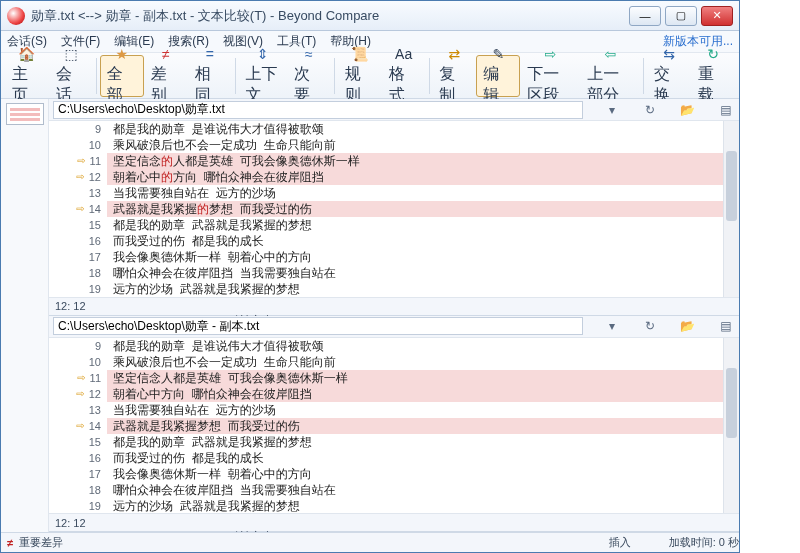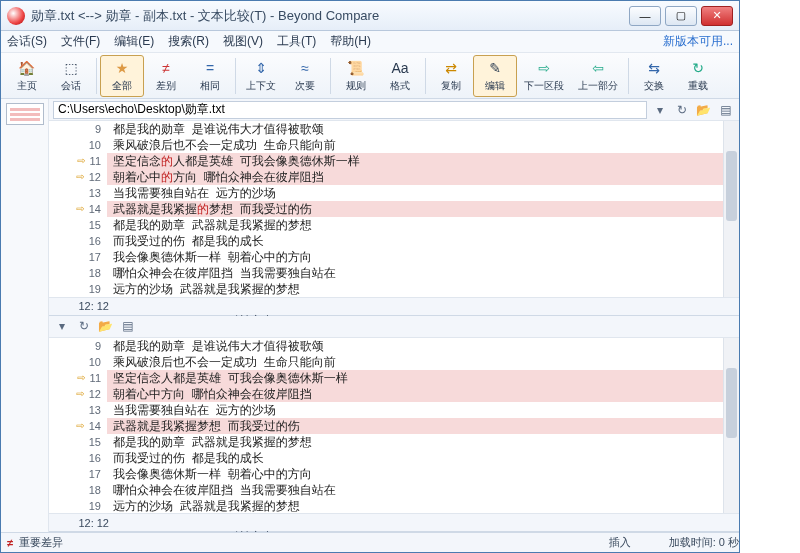--- a/index.html
+++ b/index.html
@@ -18,49 +18,49 @@
 
 .menubar { height: 22px; display: flex; align-items: center; padding: 0 6px; background: #f6f9fd; border-bottom: 1px solid #e2e8f0; justify-content: center; }
 .menubar span { margin-right: 14px; color: #2a3a50; cursor: pointer; }
 .menubar .upd { margin-left: auto; margin-right: 0; color: #2a6fcf; }
 
 
 .toolbar { height: 46px; display: flex; align-items: center; padding: 2px 4px; background: linear-gradient(#fbfcfe,#eef3f9); border-bottom: 1px solid #cfd9e6; gap: 0; }
 .tbtn { min-width: 44px; height: 42px; display: flex; flex-direction: column; align-items: center; justify-content: center; padding: 0 6px; border: 1px solid transparent; border-radius: 3px; cursor: pointer; color: #2a3a50; }
 .tbtn.sel { border-color: #c8a050; background: #fff3da; }
 .tbtn .ic { width: 18px; height: 18px; display: flex; align-items: center; justify-content: center; font-size: 14px; }
-.tbtn .lb { font-size: 10px; margin-top: 2px; }
+.tbtn .lb { font-size: 16px; margin-top: 2px; }
 .sep { width: 1px; height: 36px; background: #cfd9e6; margin: 0 3px; }
 
 
 .body { flex: 1; display: flex; min-height: 0; }
 .thumb { width: 48px; background: #f7f9fc; border-right: 1px solid #e0e6ee; display: flex; flex-direction: column; align-items: center; padding-top: 4px; }
 .thumb .mini { width: 38px; height: 22px; border: 1px solid #b0bccc; background: #fff; position: relative; }
 .thumb .mini::before { content: ""; position: absolute; left: 3px; right: 3px; top: 4px; height: 3px; background: #f3bcbc; box-shadow: 0 5px 0 #f3bcbc, 0 10px 0 #f3bcbc; }
 
 .panes { flex: 1; display: flex; flex-direction: column; min-width: 0; }
 .pane { flex: 1; display: flex; flex-direction: column; min-height: 0; border-bottom: 1px solid #cfd9e6; }
 
-.pathbar { height: 22px; display: flex; align-items: center; background: #f3f6fb; border-bottom: 1px solid #e0e6ee; padding: 0 4px; gap: 4px; }
+.pathbar { height: 22px; display: flex; align-items: center; background: #f3f6fb; border-bottom: 1px solid #e0e6ee; padding: 0 4px; gap: 20px; }
 .pathbar input { flex: 1; height: 18px; border: 1px solid #c3cedd; padding: 0 4px; font-size: 12px; background: #fff; }
 .pbic { width: 18px; height: 18px; display: flex; align-items: center; justify-content: center; cursor: pointer; color: #5a6a80; font-size: 12px; }
 .pbic.fold { color: #d6a33a; }
 
 .lines { flex: 1; overflow: hidden; background: #fff; position: relative; }
 .line { display: flex; height: 16px; line-height: 16px; font-size: 12px; }
 .line.diff { background: #f7dada; }
 .gut { width: 58px; text-align: right; padding-right: 6px; color: #606a78; font-size: 11px; background: #fff; display: flex; align-items: center; justify-content: flex-end; gap: 4px; }
 .gut .arr { color: #d99a1a; font-size: 10px; }
 .txt { flex: 1; padding-left: 6px; color: #222; white-space: pre; }
 .txt .d { color: #c02020; }
 .vscroll { position: absolute; right: 0; top: 0; bottom: 0; width: 16px; background: #f0f2f6; border-left: 1px solid #dde3eb; }
 .vscroll .thumb2 { position: absolute; left: 2px; right: 2px; top: 30px; height: 70px; background: #c7d0dc; border-radius: 3px; }
 
 .pstat { height: 18px; display: flex; align-items: center; background: #f3f6fb; border-top: 1px solid #e0e6ee; font-size: 11px; color: #3a4a5e; }
-.pstat .ps1 { width: 60px; padding-left: 6px; text-align: right; }
+.pstat .ps1 { width: 60px; padding-left: 6px; }
 .pstat .ps2 { flex: 1; padding-left: 120px; margin-top: 28px; }
 
 
 .status { height: 20px; display: flex; align-items: center; background: #f3f6fb; border-top: 1px solid #cfd9e6; font-size: 11px; color: #3a4a5e; }
 .status .sind { width: 18px; text-align: center; color: #c02020; font-weight: bold; }
 .status .s1 { width: 190px; }
 .status .s2 { width: 220px; }
 .status .s3 { flex: 1; }
 .status .s4 { width: 60px; }
 .status .s5 { padding-right: 0; }
@@ -248,20 +248,21 @@
             </div>
         </div>
         <div class="pstat">
           <div class="ps1">12: 12</div>
           <div class="ps2">默认文本</div>
         </div>
       </div>
 
       <div class="pane">
         <div class="pathbar">
+          <input value="C:\Users\echo\Desktop\勋章 - 副本.txt" style="">
           <div class="pbic">▾</div>
           <div class="pbic">↻</div>
           <div class="pbic fold">📂</div>
           <div class="pbic">▤</div>
         </div>
         <div class="lines" id="bot-lines">
             <div class="line">
               <div class="gut">
                 <span>9</span>
               </div>

